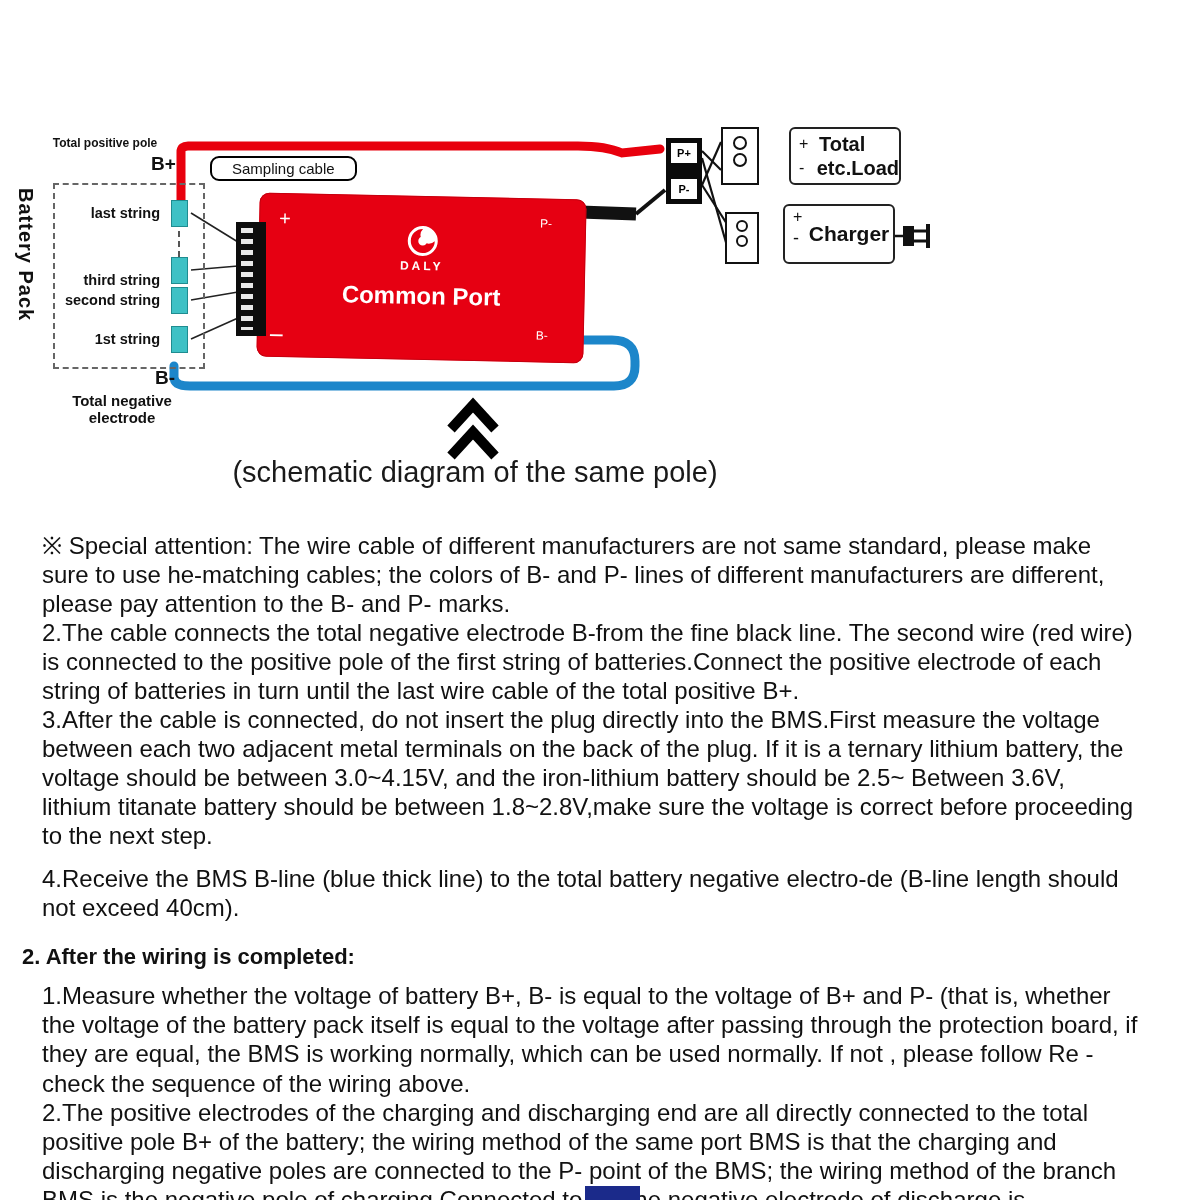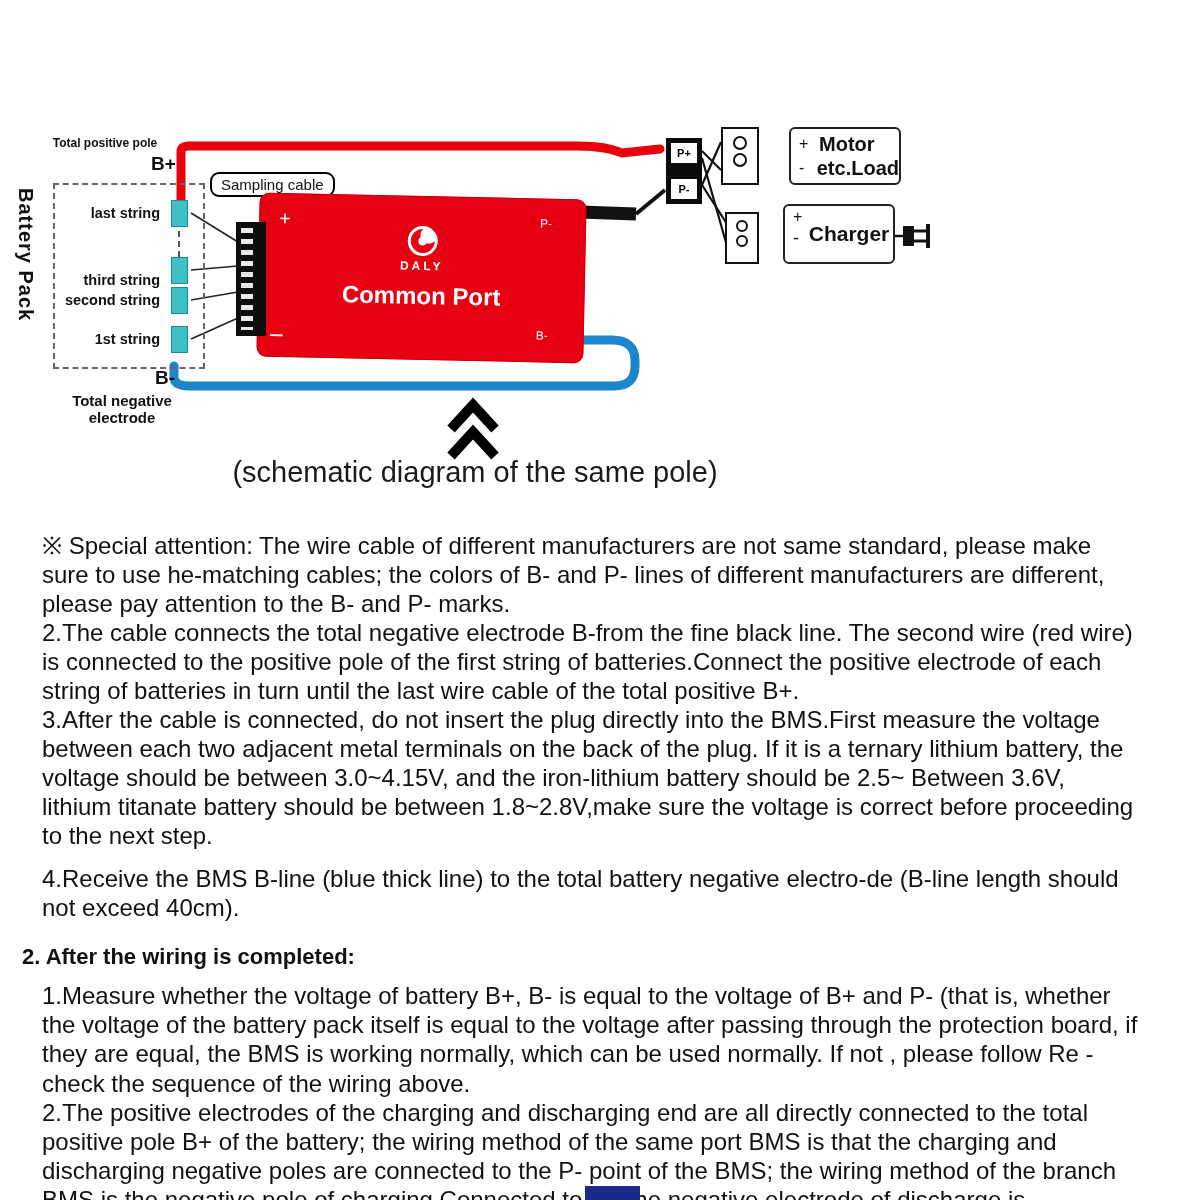--- a/index.html
+++ b/index.html
@@ -17,21 +17,21 @@
   .bp-box { left:53px; top:183px; width:152px; height:186px; border:2px dashed #666; }
   .bp-label { left:14px; top:188px; height:180px; writing-mode:vertical-rl;
               font-weight:bold; font-size:20px; letter-spacing:1px; }
 
   .str-label { left:56px; width:104px; text-align:right; font-size:14.5px; font-weight:600; }
   .cell-sq { left:171px; width:17px; height:27px; background:#3ec1c5; border:1px solid #1f8c90; }
   .dash-cont { left:178px; top:231px; height:26px; border-left:2px dashed #555; }
 
   .tot-pos { left:46px; top:137px; width:118px; text-align:center; font-size:12px; font-weight:bold; line-height:1.15; }
   .bplus { left:151px; top:153px; font-size:19px; font-weight:bold; }
-  .sampling { left:210px; top:172px; padding:2px 9px; border:2px solid #000; border-radius:9px; font-size:15px; background:#fff; }
+  .sampling { left:210px; top:156px; padding:2px 20px; border:2px solid #000; border-radius:9px; font-size:15px; background:#fff; }
   .bminus { left:155px; top:367px; font-size:19px; font-weight:bold; }
   .tot-neg { left:60px; top:392px; width:124px; text-align:center; font-size:15px; font-weight:bold; line-height:1.15; }
 
   .bms { left:258px; top:196px; width:327px; height:164px; background:#e60012;
          border-radius:10px; transform:rotate(1.2deg); box-shadow:0 0 0 1px #c40010 inset; }
   .bms .plus-mark  { position:absolute; left:20px; top:14px; color:#fff; font-size:20px; }
   .bms .minus-mark { position:absolute; left:12px; bottom:6px; color:#fff; font-size:26px; }
   .bms .pm { position:absolute; right:34px; top:18px; color:#fff; font-size:12px; }
   .bms .bm { position:absolute; right:36px; bottom:20px; color:#fff; font-size:12px; }
   .bms .logo { position:absolute; left:0; right:0; top:28px; display:flex; flex-direction:column; align-items:center; }
@@ -169,21 +169,21 @@
     <div class="pin"></div>
   </div>
   <div class="abs pin-conn pc-charger">
     <div class="pin"></div>
     <div class="pin"></div>
   </div>
 
   <div class="abs motor-box">
     <div class="row">
       <span class="sign">+</span>
-      <span class="lbl">Motor</span>
+      <span class="lbl">Total</span>
     </div>
     <div class="row">
       <span class="sign">-</span>
       <span class="lbl">etc.Load</span>
     </div>
   </div>
 
   <div class="abs charger-box">
     <span class="sign-p">+</span>
     <span class="sign-m">-</span>

